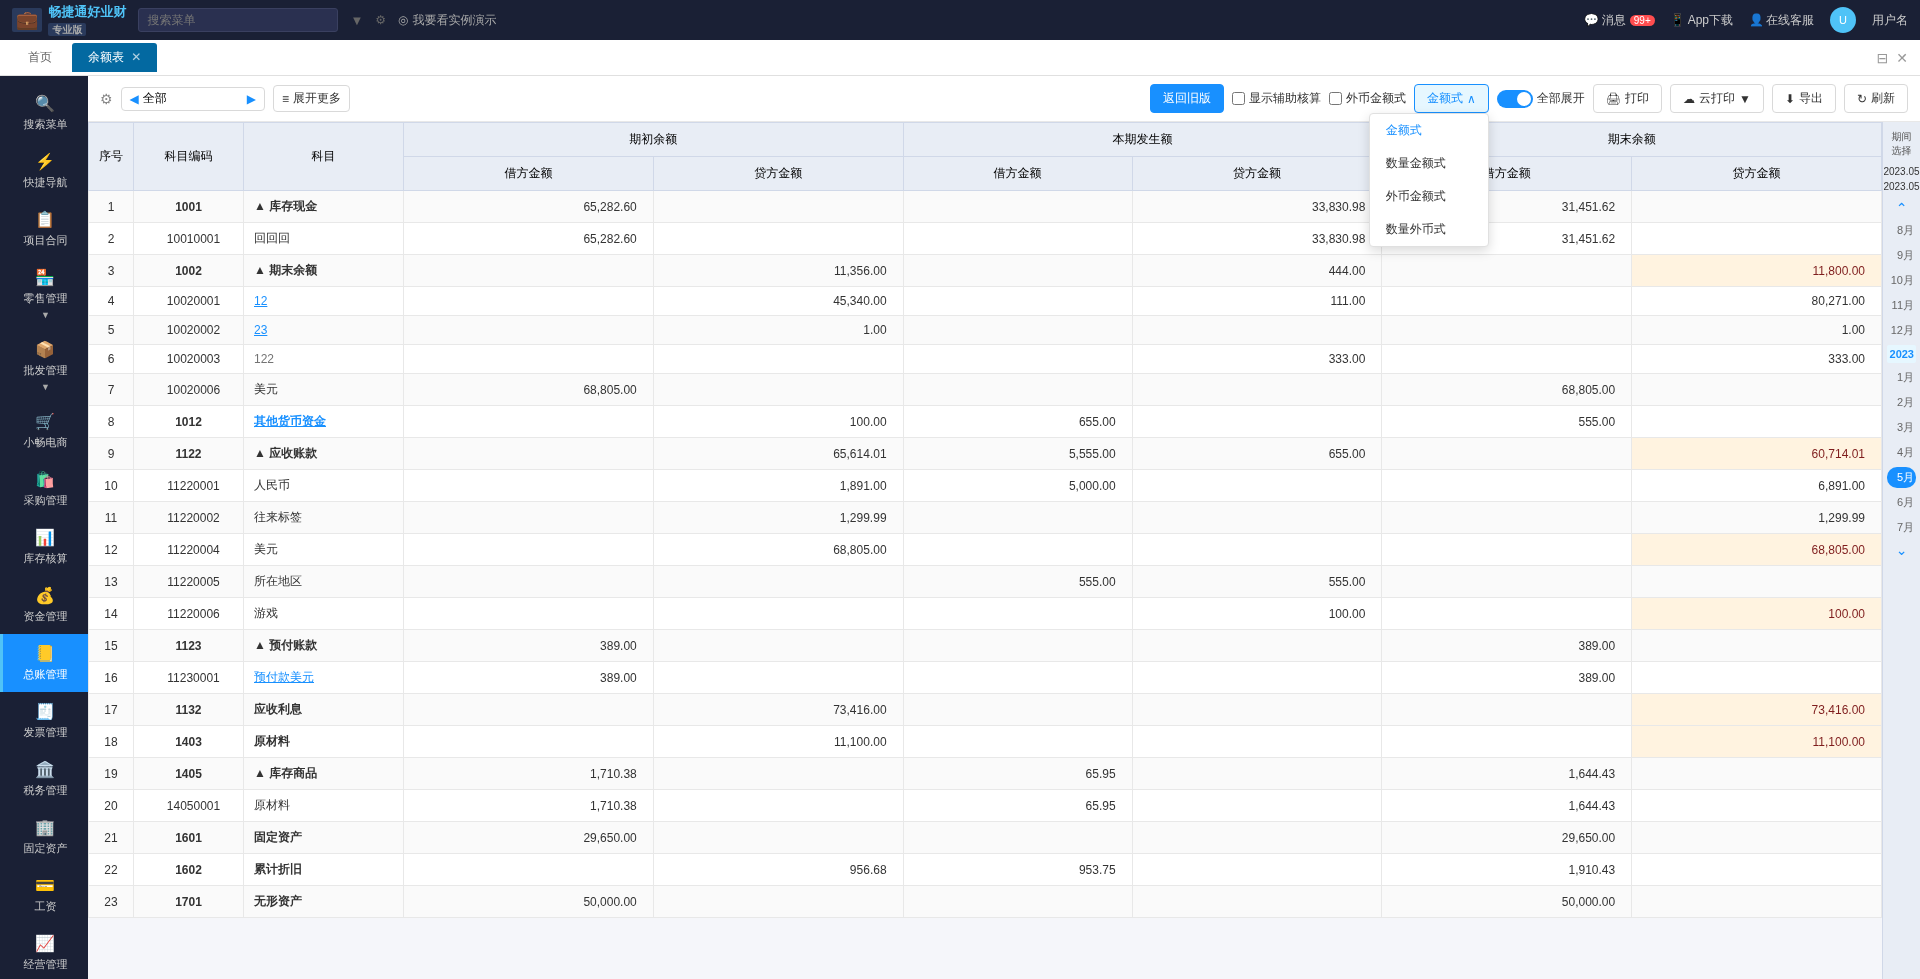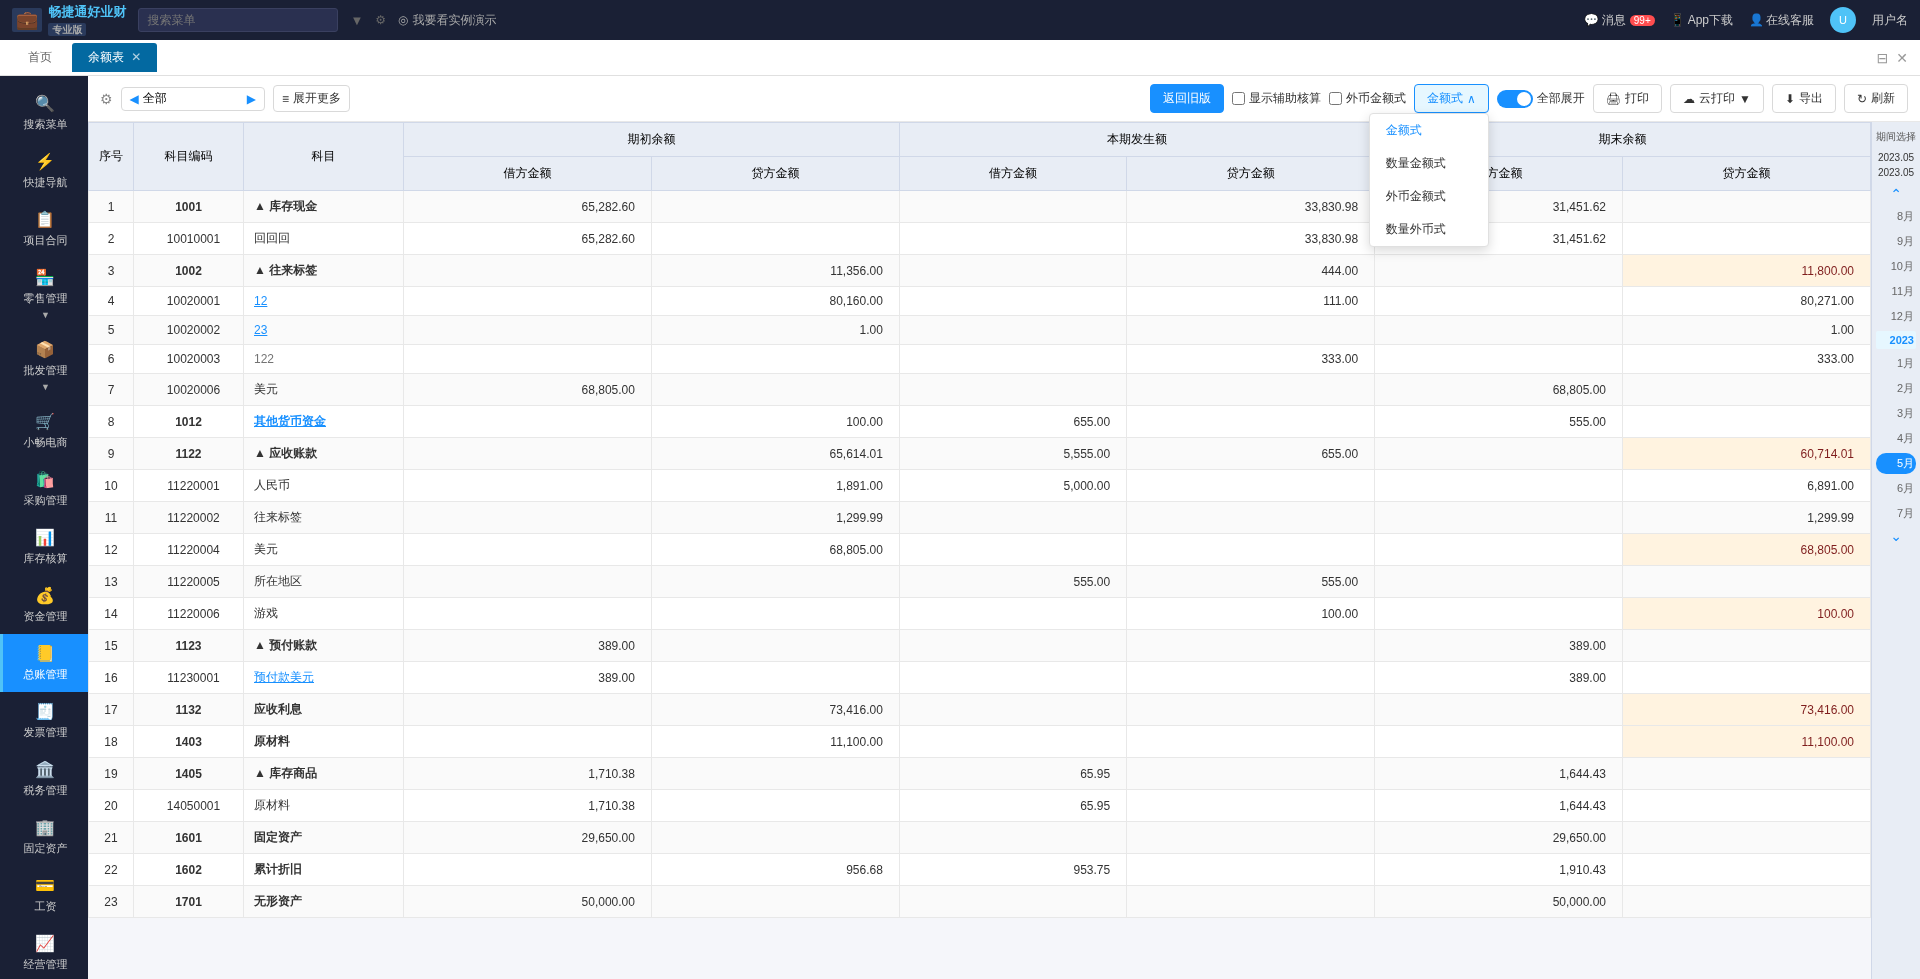--- a/index.html
+++ b/index.html
@@ -62,21 +62,21 @@
     .col-no { width: 40px; }
     .col-code { width: 110px; }
     .col-name { width: 160px; }
 
     
     .dropdown-menu { position: absolute; top: 100%; right: 0; background: #fff; border: 1px solid #e0e0e0; border-radius: 4px; box-shadow: 0 4px 12px rgba(0,0,0,0.15); z-index: 100; min-width: 120px; }
     .dropdown-item { padding: 8px 16px; cursor: pointer; font-size: 12px; color: #333; white-space: nowrap; }
     .dropdown-item.active { color: #1890ff; }
 
     
-    .right-panel { width: 49px; background: #e8edf5; border-left: 1px solid #d0d8e8; display: flex; flex-direction: column; align-items: center; padding: 8px 4px; gap: 4px; font-size: 10px; color: #666; }
+    .right-panel { width: 38px; background: #e8edf5; border-left: 1px solid #d0d8e8; display: flex; flex-direction: column; align-items: center; padding: 8px 4px; gap: 4px; font-size: 10px; color: #666; }
     .month-item { width: 100%; text-align: right; padding: 3px 2px; cursor: pointer; border-radius: 2px; font-size: 11px; }
     .month-item.active { background: #1890ff; color: #fff; border-radius: 10px; }
     .month-item.current-year { color: #1890ff; font-weight: bold; }
     .nav-arrow { cursor: pointer; color: #1890ff; font-size: 14px; }
 
     .gear-icon { font-size: 14px; color: #888; cursor: pointer; }
 
     .dropdown-wrapper { position: relative; display: inline-flex; }
   </style>
 </head>
@@ -303,34 +303,34 @@
                 <td class="num-cell">65,282.60</td>
                 <td class="num-cell"></td>
                 <td class="num-cell"></td>
                 <td class="num-cell">33,830.98</td>
                 <td class="num-cell">31,451.62</td>
                 <td class="num-cell"></td>
               </tr>
               <tr class="row-odd">
                 <td class="col-no">3</td>
                 <td class="col-code" style="font-weight:600;">1002</td>
-                <td class="col-name text-left" style="font-weight:600;">▲ 往来标签</td>
+                <td class="col-name text-left" style="font-weight:600;">▲ 期末余额</td>
                 <td class="num-cell"></td>
                 <td class="num-cell">11,356.00</td>
                 <td class="num-cell"></td>
                 <td class="num-cell">444.00</td>
                 <td class="num-cell"></td>
                 <td class="num-cell highlight-cell">11,800.00</td>
               </tr>
               <tr class="row-even">
                 <td class="col-no">4</td>
                 <td class="col-code" style="padding-left:20px;">10020001</td>
                 <td class="col-name text-left" style="text-decoration:underline;color:#1890ff;cursor:pointer;">12</td>
                 <td class="num-cell"></td>
-                <td class="num-cell">80,160.00</td>
+                <td class="num-cell">45,340.00</td>
                 <td class="num-cell"></td>
                 <td class="num-cell">111.00</td>
                 <td class="num-cell"></td>
                 <td class="num-cell">80,271.00</td>
               </tr>
               <tr class="row-odd">
                 <td class="col-no">5</td>
                 <td class="col-code" style="padding-left:20px;">10020002</td>
                 <td class="col-name text-left" style="text-decoration:underline;color:#1890ff;cursor:pointer;">23</td>
                 <td class="num-cell"></td>

